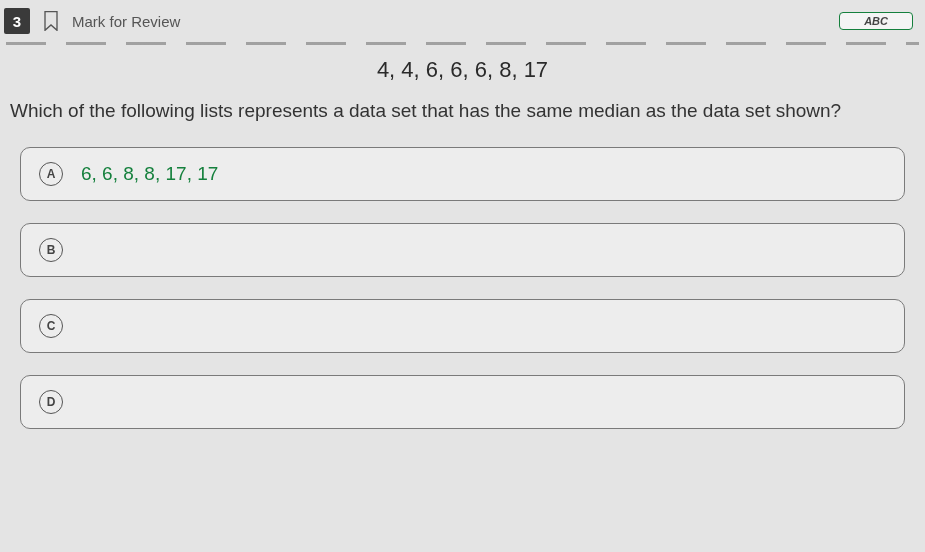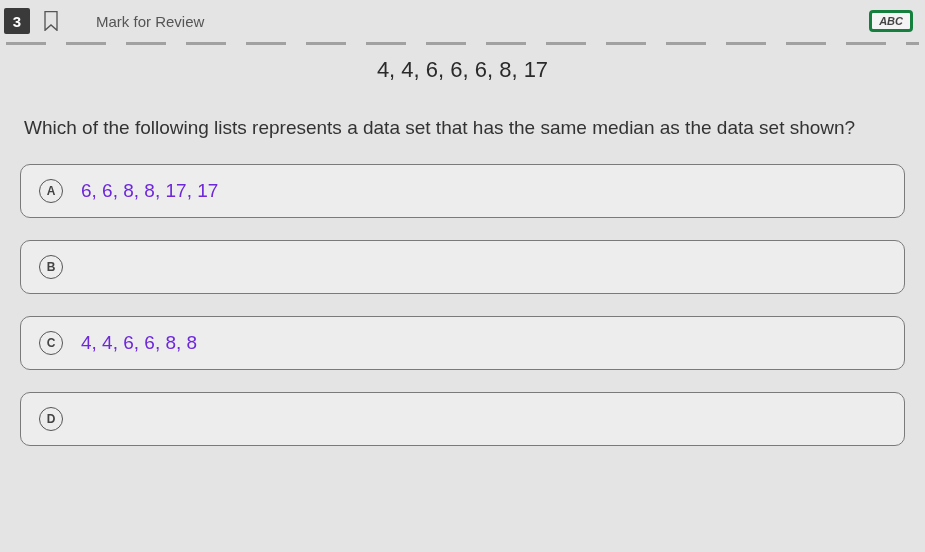--- a/index.html
+++ b/index.html
@@ -38,26 +38,25 @@
     width: 26px;
     height: 26px;
     display: flex;
     align-items: center;
     justify-content: center;
   }
   .bookmark svg { width: 16px; height: 20px; }
   .mark-label {
     color: #555;
     font-size: 15px;
-    margin-left: 24px;
   }
   .abc-badge {
-    border: 3px solid #15803d;
+    border: 1px solid #15803d;
     border-radius: 4px;
-    padding: 2px 7px;
+    padding: 2px 24px;
     font-size: 11px;
     color: #444;
     background: #f4f4f4;
     font-style: italic;
     font-weight: bold;
   }
   .dashes {
     border: none;
     height: 3px;
     margin: 4px 6px 12px 6px;
@@ -65,28 +64,28 @@
       to right,
       #6a6a6a 0px, #6a6a6a 40px,
       transparent 40px, transparent 60px
     );
     opacity: 0.55;
   }
   .data-set {
     text-align: center;
     font-size: 22px;
     color: #2a2a2a;
-    margin: 10px 0 31px 0;
+    margin: 10px 0 14px 0;
     font-weight: 500;
   }
   .question-text {
     color: #333;
     font-size: 19px;
     line-height: 1.45;
-    padding: 0 24px;
+    padding: 0 10px;
     margin-bottom: 22px;
   }
   .choices {
     padding: 0 20px;
     display: flex;
     flex-direction: column;
     gap: 22px;
   }
   .choice {
     border: 1.5px solid #7a7a7a;
@@ -106,21 +105,21 @@
     display: flex;
     align-items: center;
     justify-content: center;
     font-size: 12px;
     color: #444;
     font-weight: bold;
     flex-shrink: 0;
   }
   .choice-text {
     font-size: 19px;
-    color: #6d28d9;
+    color: #15803d;
   }
 </style>
 </head>
 <body>
 
 <div class="header">
   <div class="header-left">
     <div class="question-number">3</div>
     <div class="bookmark">
       <svg viewBox="0 0 24 30">
@@ -141,18 +140,17 @@
 <div class="choices">
   <div class="choice">
     <div class="choice-letter">A</div>
     <div class="choice-text">6, 6, 8, 8, 17, 17</div>
   </div>
   <div class="choice">
     <div class="choice-letter">B</div>
   </div>
   <div class="choice">
     <div class="choice-letter">C</div>
-    <div class="choice-text">4, 4, 6, 6, 8, 8</div>
   </div>
   <div class="choice">
     <div class="choice-letter">D</div>
   </div>
 </div>
 
 </body></html>

